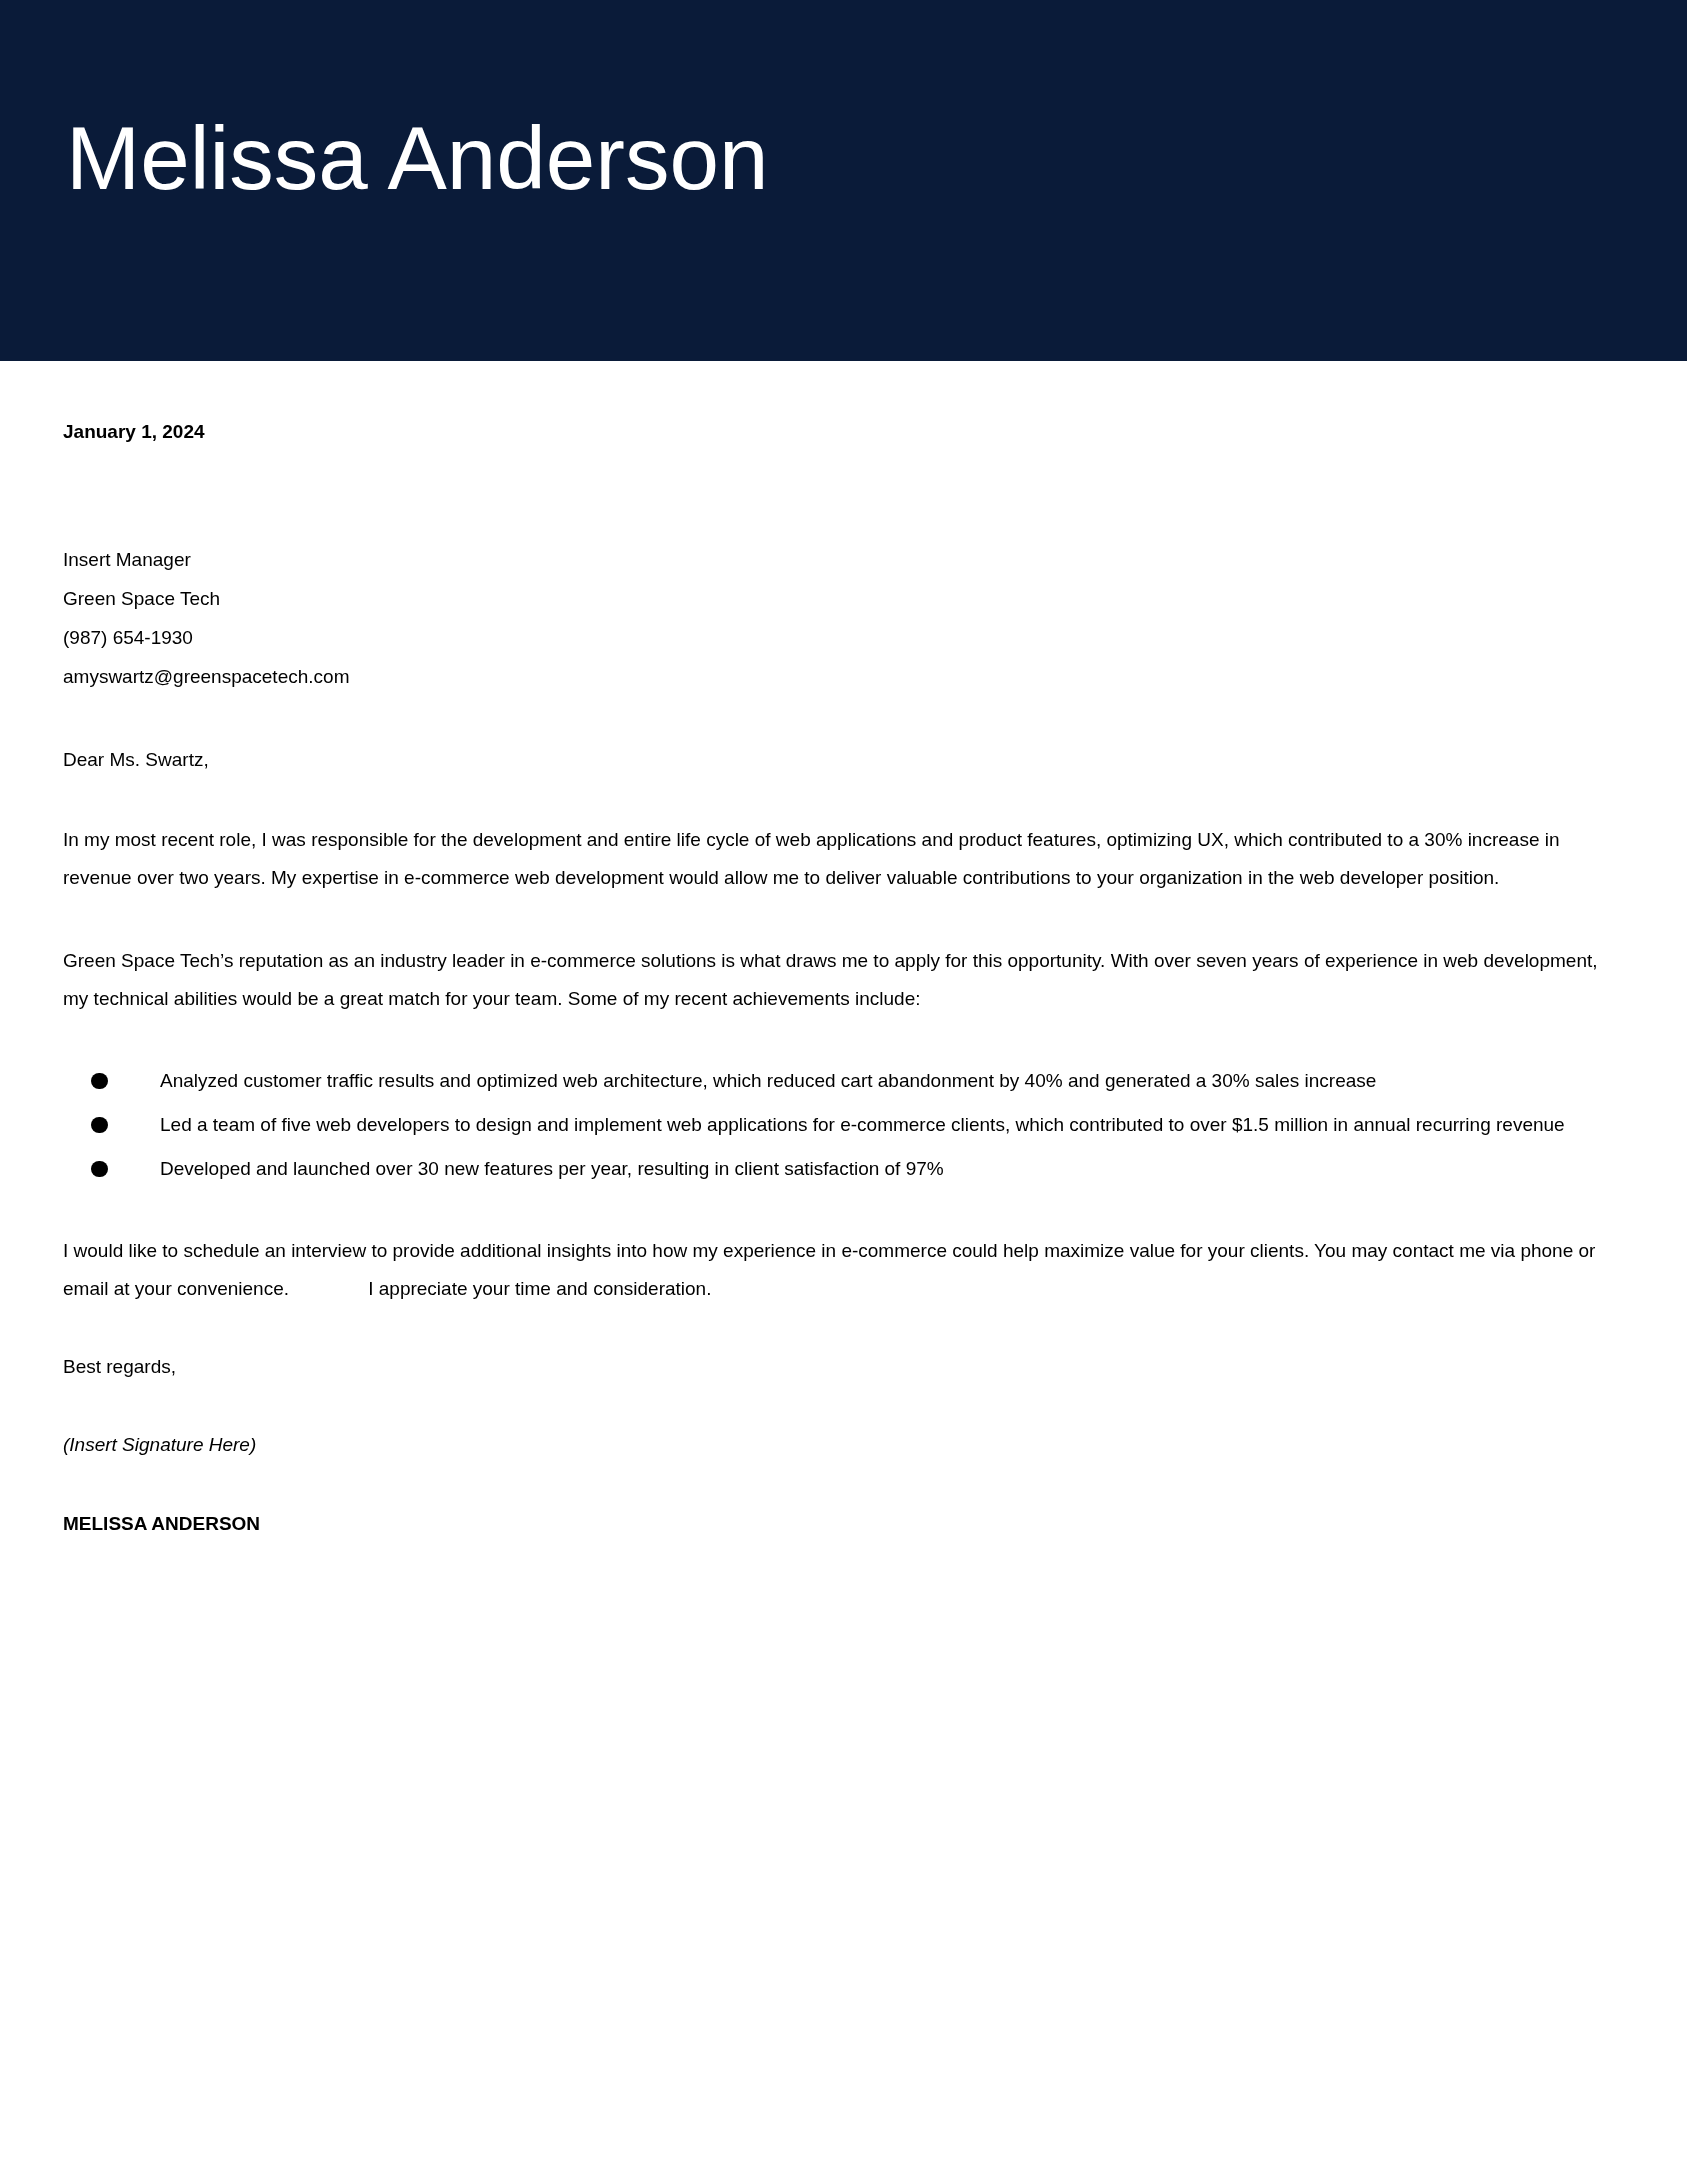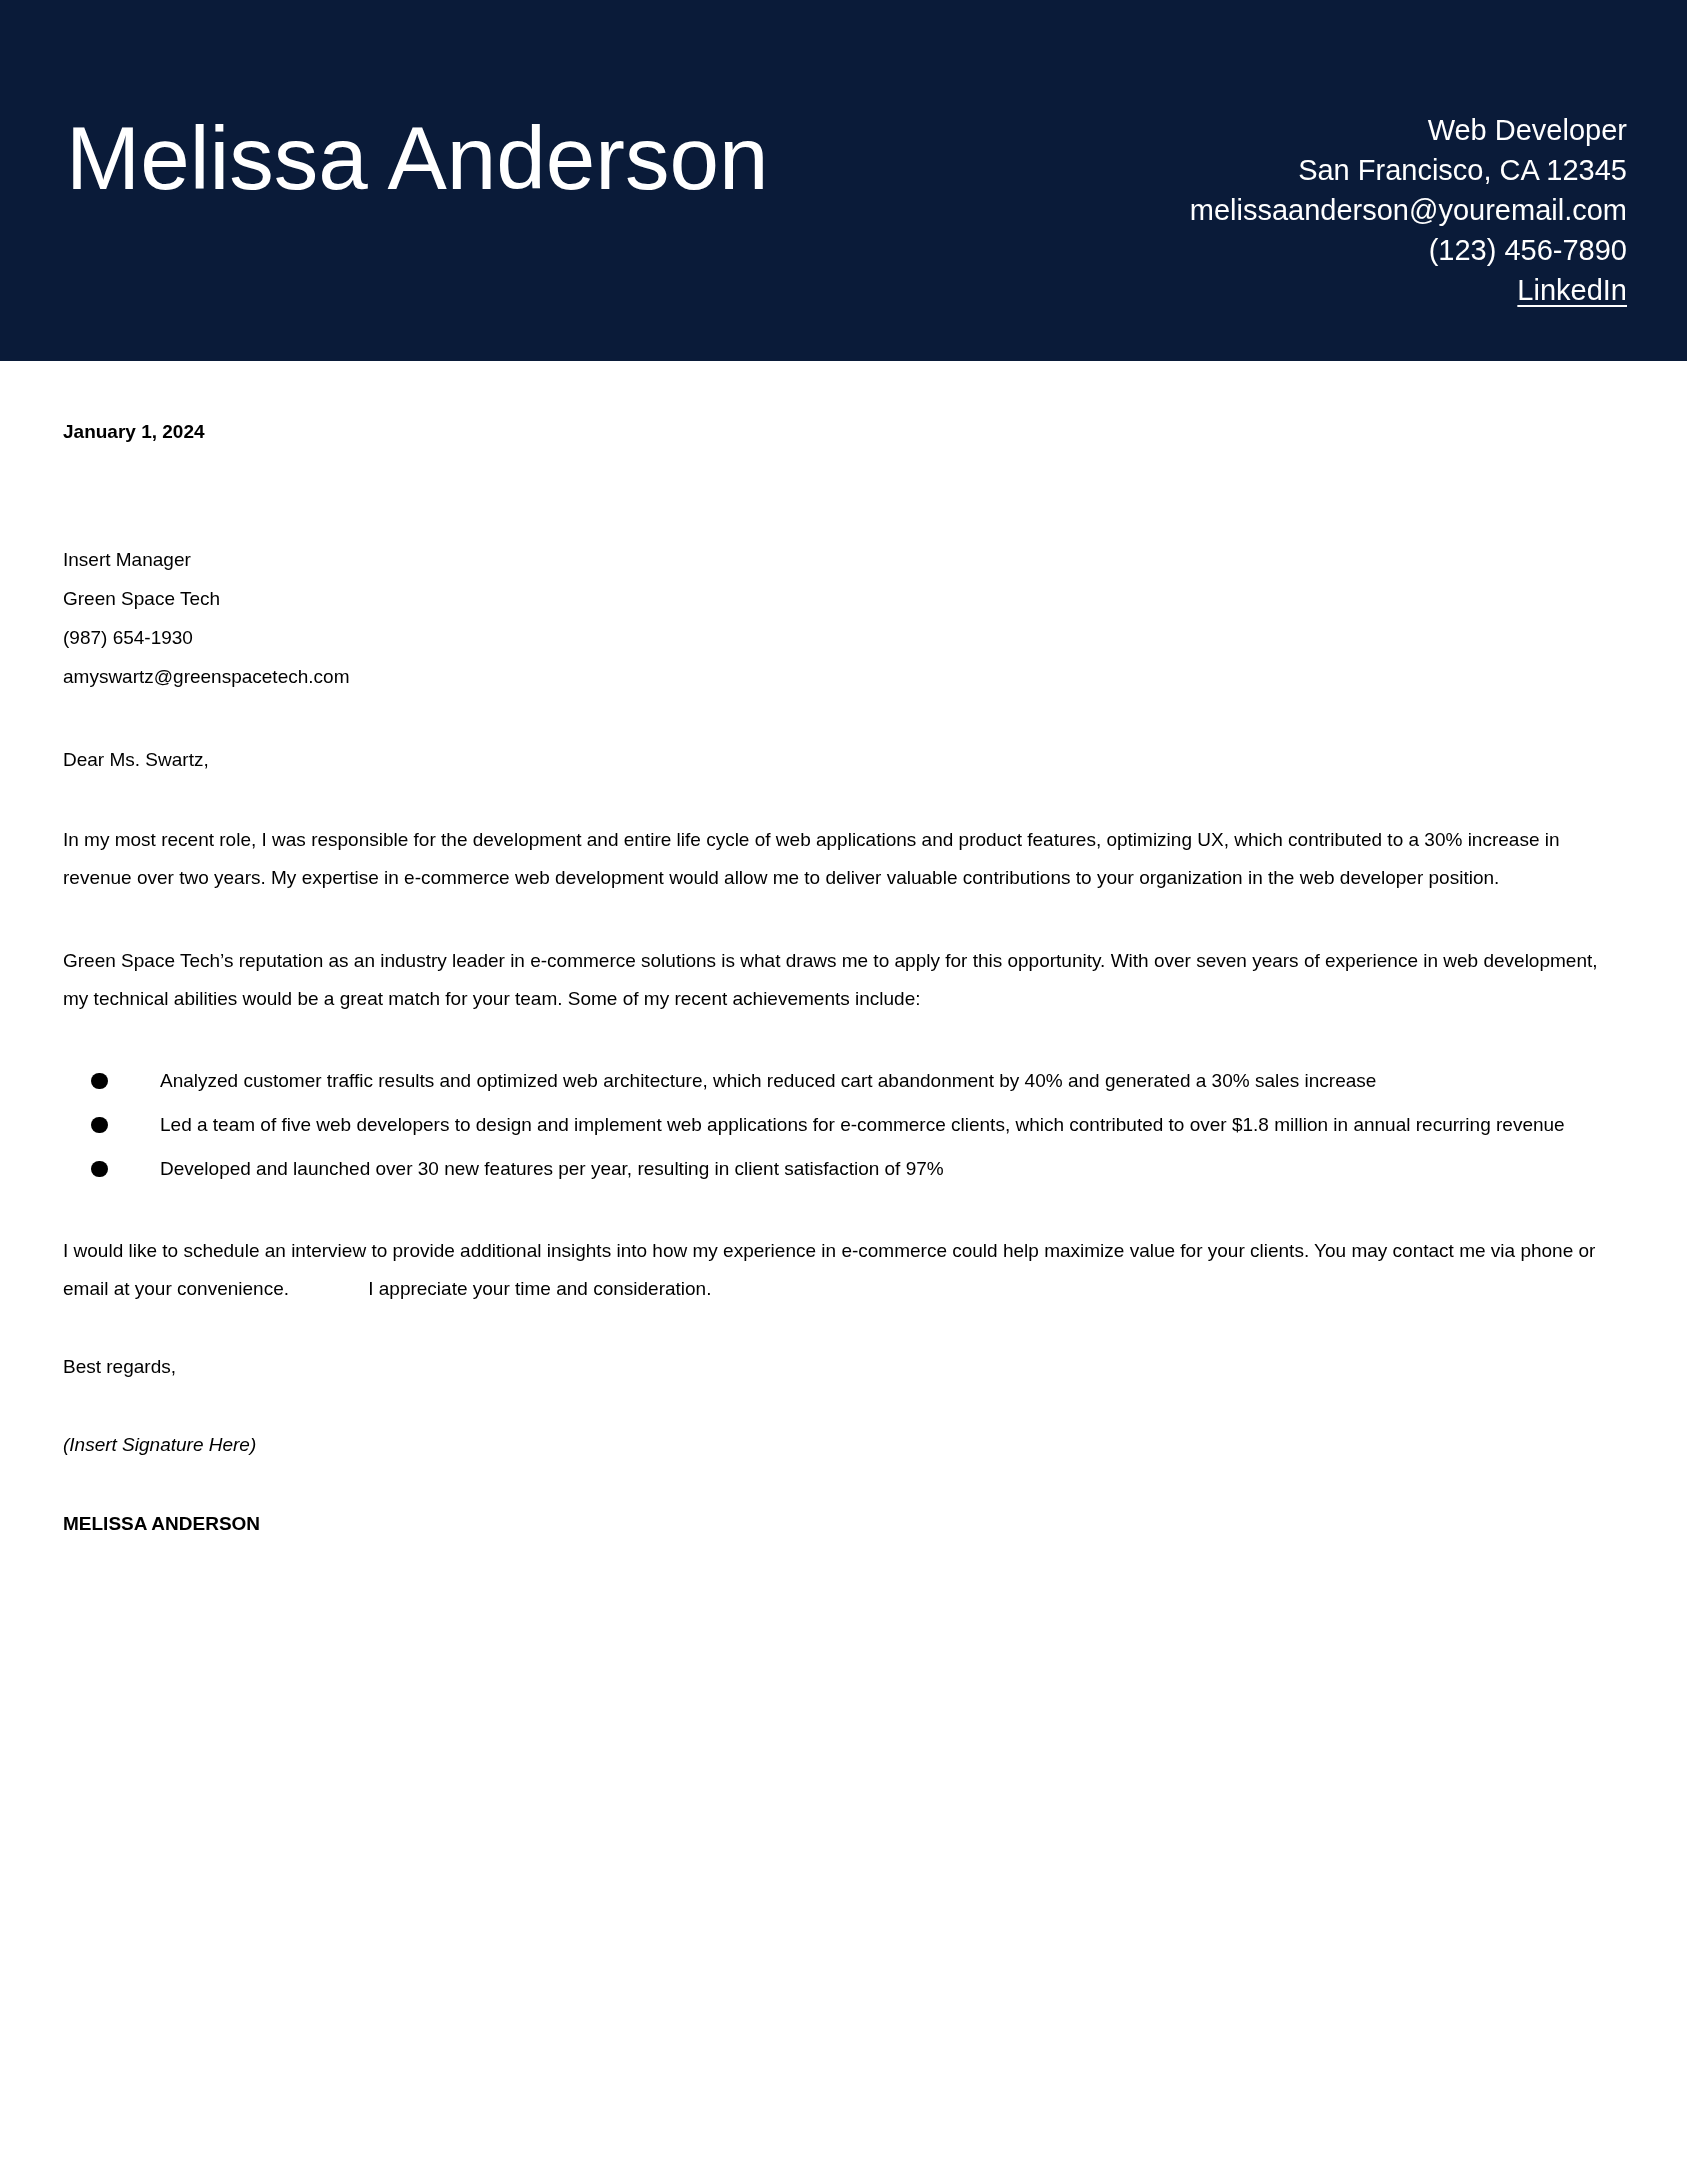--- a/index.html
+++ b/index.html
@@ -103,29 +103,20 @@
   }
 </style>
 </head>
 <body>
 
 <div class="page">
 
   <div class="header">
     <div class="person-name">Melissa Anderson</div>
 
-    <div class="contact">
-      <div>Web Developer</div>
-      <div>San Francisco, CA 12345</div>
-      <div>melissaanderson@youremail.com</div>
-      <div>(123) 456-7890</div>
-      <div>
-        <a href="#">LinkedIn</a>
-      </div>
-    </div>
   </div>
 
   <div class="letter">
 
     <div class="date-line">January 1, 2024</div>
 
     <div class="recipient">
       <div>Insert Manager</div>
       <div>Green Space Tech</div>
       <div>(987) 654-1930</div>
@@ -138,21 +129,21 @@
 
     <div class="para-2">Green Space Tech’s reputation as an industry leader in e-commerce solutions is what draws me to apply for this opportunity. With over seven years of experience in web development, my technical abilities would be a great match for your team. Some of my recent achievements include:</div>
 
     <ul class="bullets">
       <li>
         <span class="bullet-dot"></span>
         <span>Analyzed customer traffic results and optimized web architecture, which reduced cart abandonment by 40% and generated a 30% sales increase</span>
       </li>
       <li>
         <span class="bullet-dot"></span>
-        <span>Led a team of five web developers to design and implement web applications for e-commerce clients, which contributed to over $1.8 million in annual recurring revenue</span>
+        <span>Led a team of five web developers to design and implement web applications for e-commerce clients, which contributed to over $1.5 million in annual recurring revenue</span>
       </li>
       <li>
         <span class="bullet-dot"></span>
         <span>Developed and launched over 30 new features per year, resulting in client satisfaction of 97%</span>
       </li>
     </ul>
 
     <div class="closing">I would like to schedule an interview to provide additional insights into how my experience in e-commerce could help maximize value for your clients. You may contact me via phone or email at your convenience.               I appreciate your time and consideration.</div>
 
     <div class="signoff">Best regards,</div>

